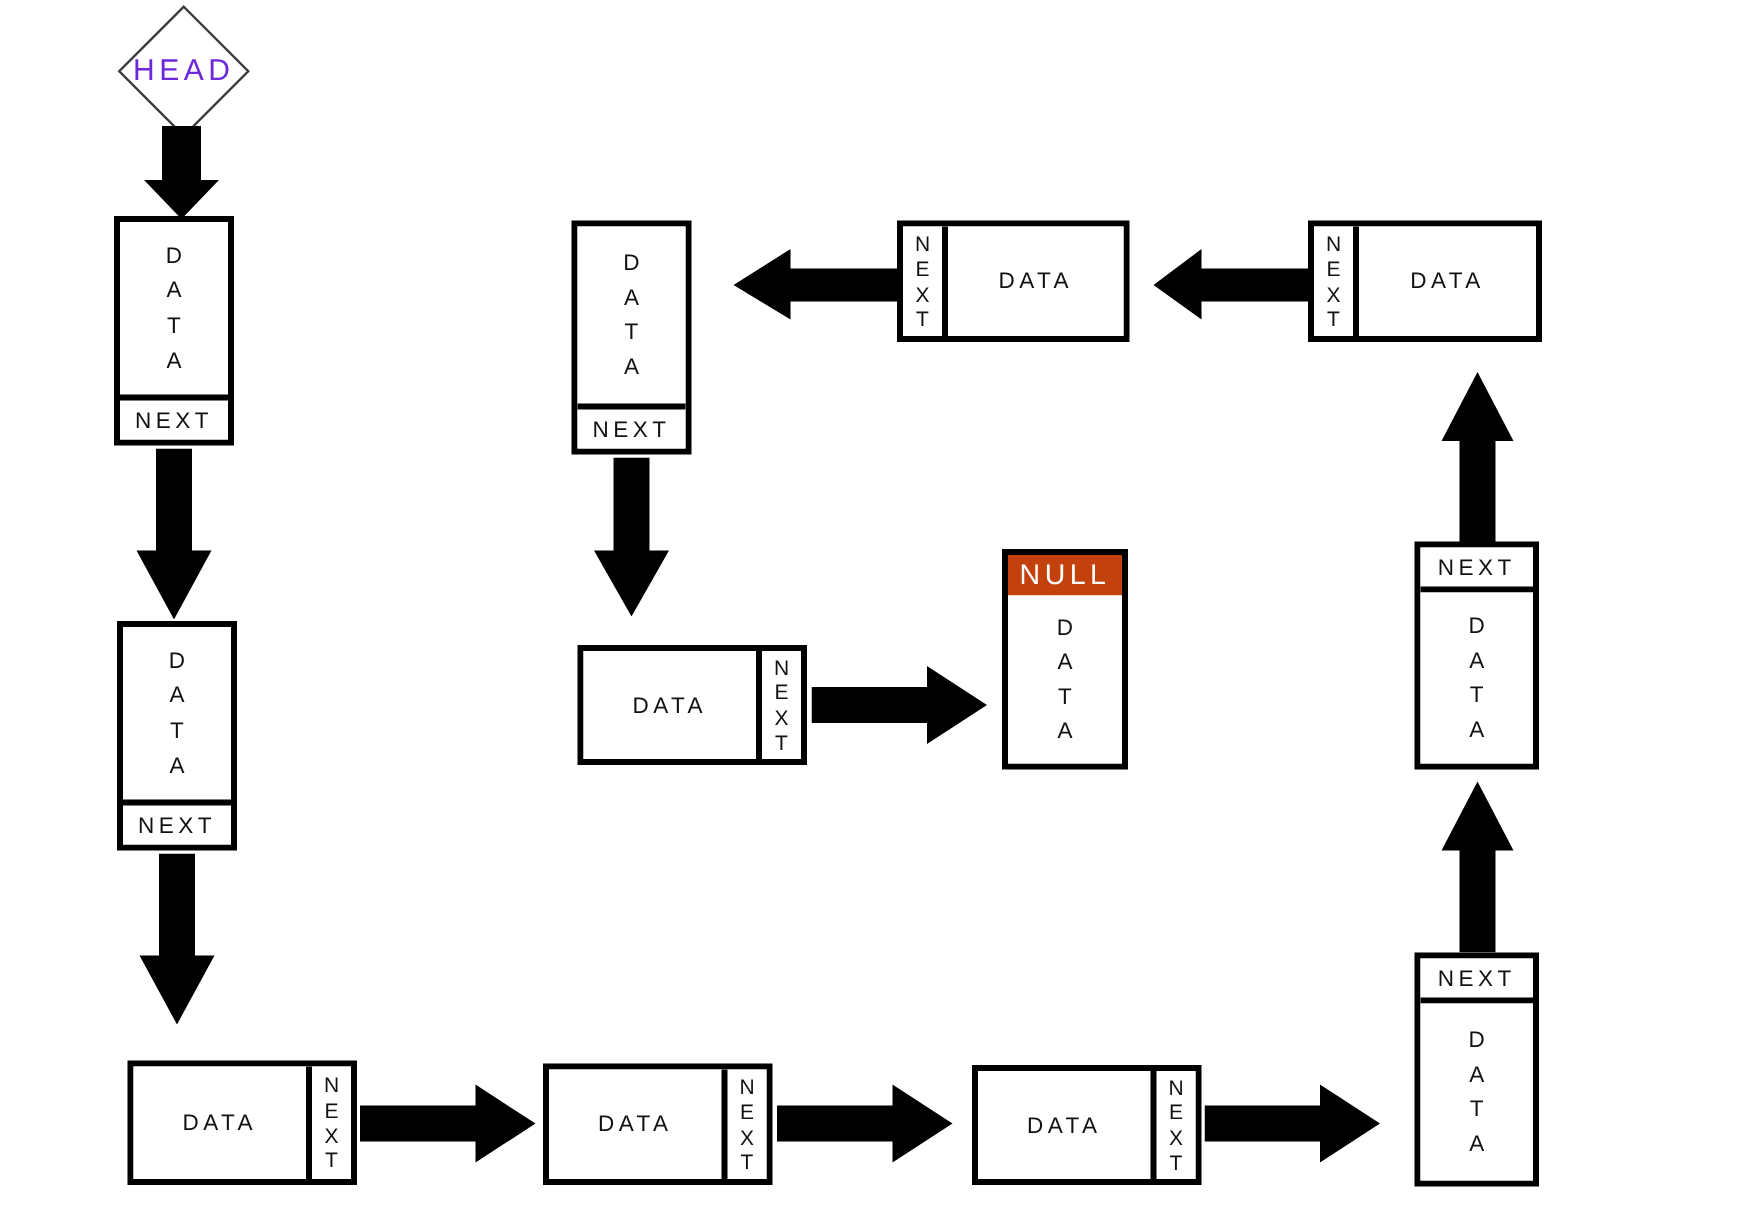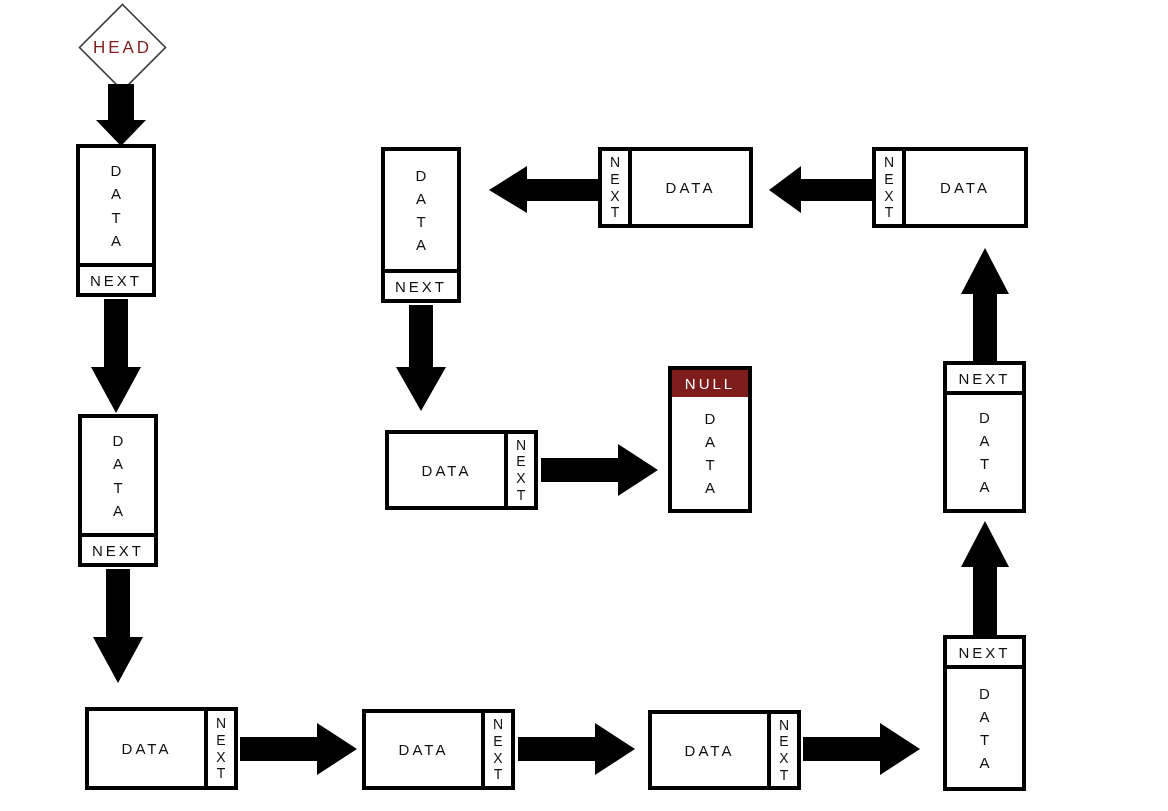--- a/index.html
+++ b/index.html
@@ -58,41 +58,41 @@
     font-size: 14px;
   }
   .cell.next-vert span { display: block; }
 
   .sep-top    { border-top: 4px solid #000000; }
   .sep-bottom { border-bottom: 4px solid #000000; }
   .sep-left   { border-left: 4px solid #000000; }
   .sep-right  { border-right: 4px solid #000000; }
 
   .cell.null-head {
-    background: #7f1d1d;
+    background: #c2410c;
     color: #ffffff;
-    font-size: 15px;
+    font-size: 19px;
     letter-spacing: 3px;
   }
 
   
   .diamond-wrap {
     position: absolute;
   }
   .diamond-wrap svg { display: block; }
   .diamond-label {
     position: absolute;
     left: 0; top: 0;
     width: 100%; height: 100%;
     display: flex;
     align-items: center;
     justify-content: center;
-    font-size: 17px;
+    font-size: 20px;
     letter-spacing: 3px;
-    color: #7f1d1d;
+    color: #6d28d9;
   }
 
   
   .arrow { position: absolute; }
   .arrow svg { display: block; }
 </style>
 </head>
 <body>
 
 <div id="canvas">

